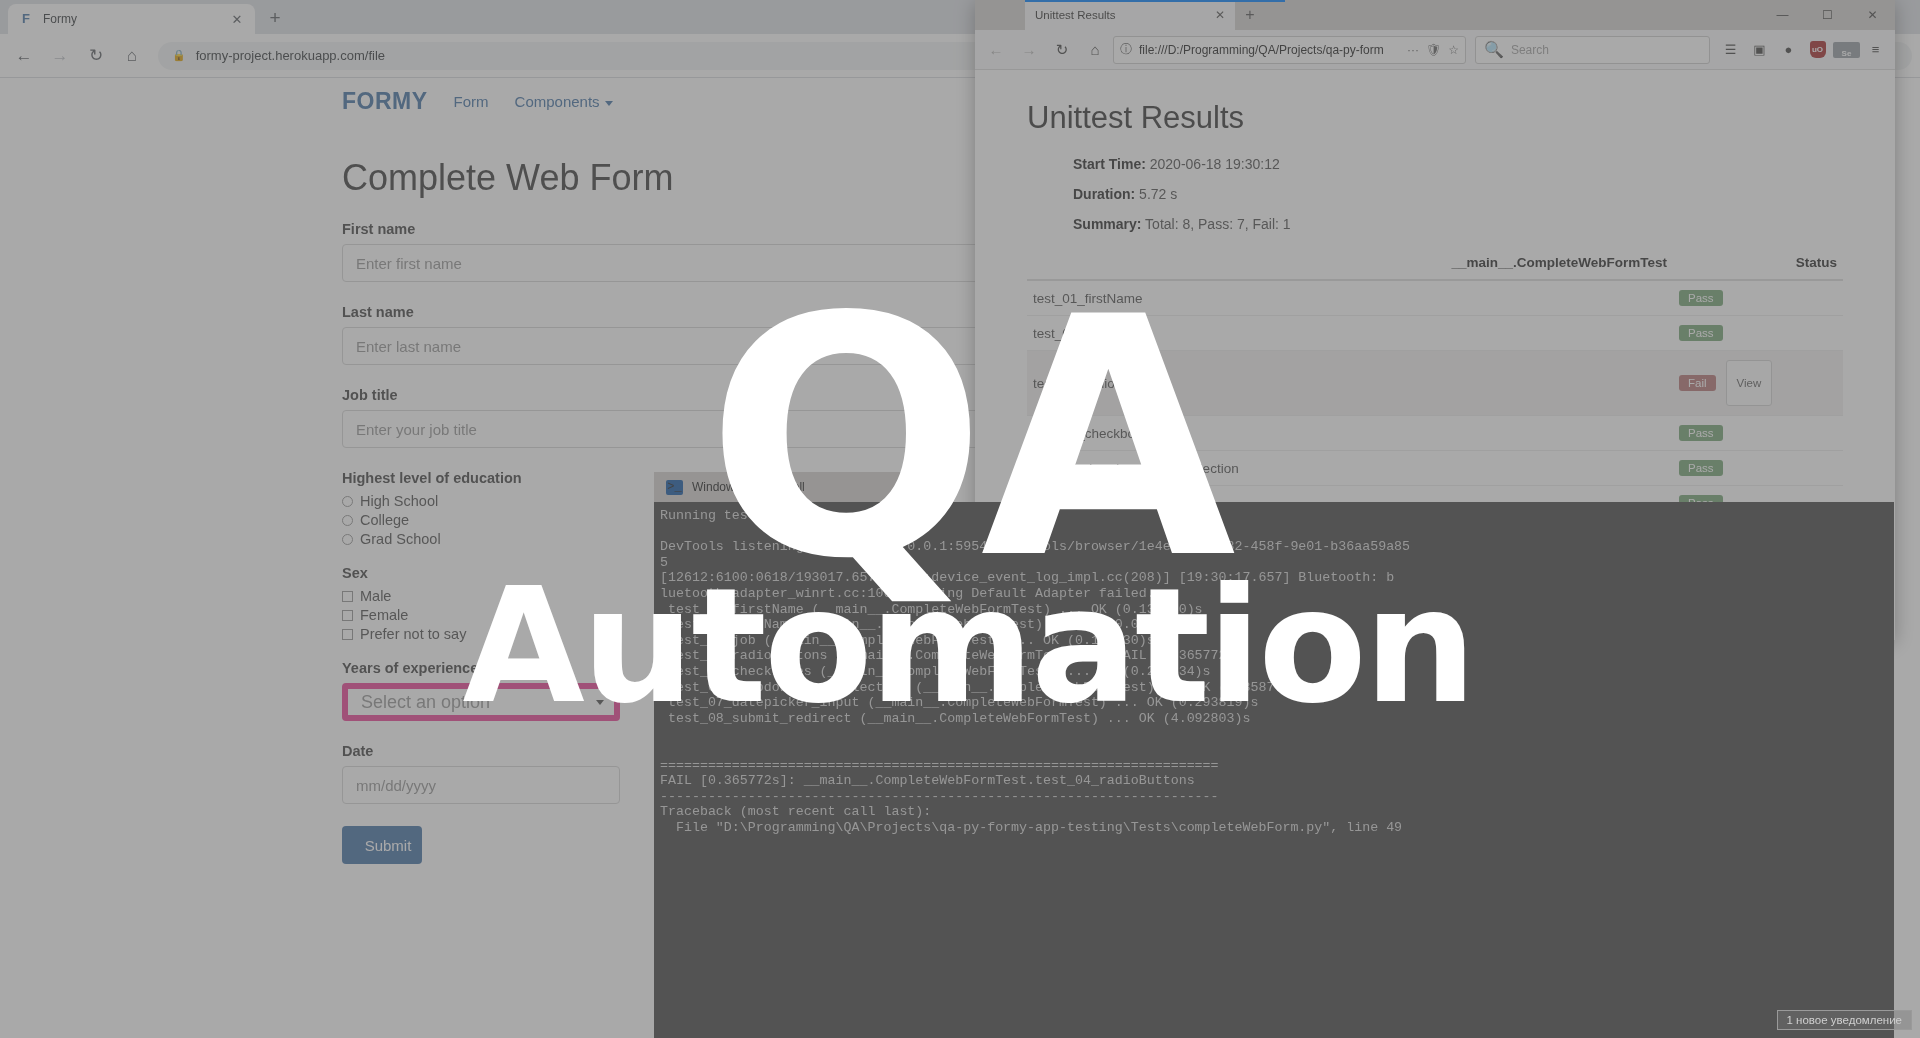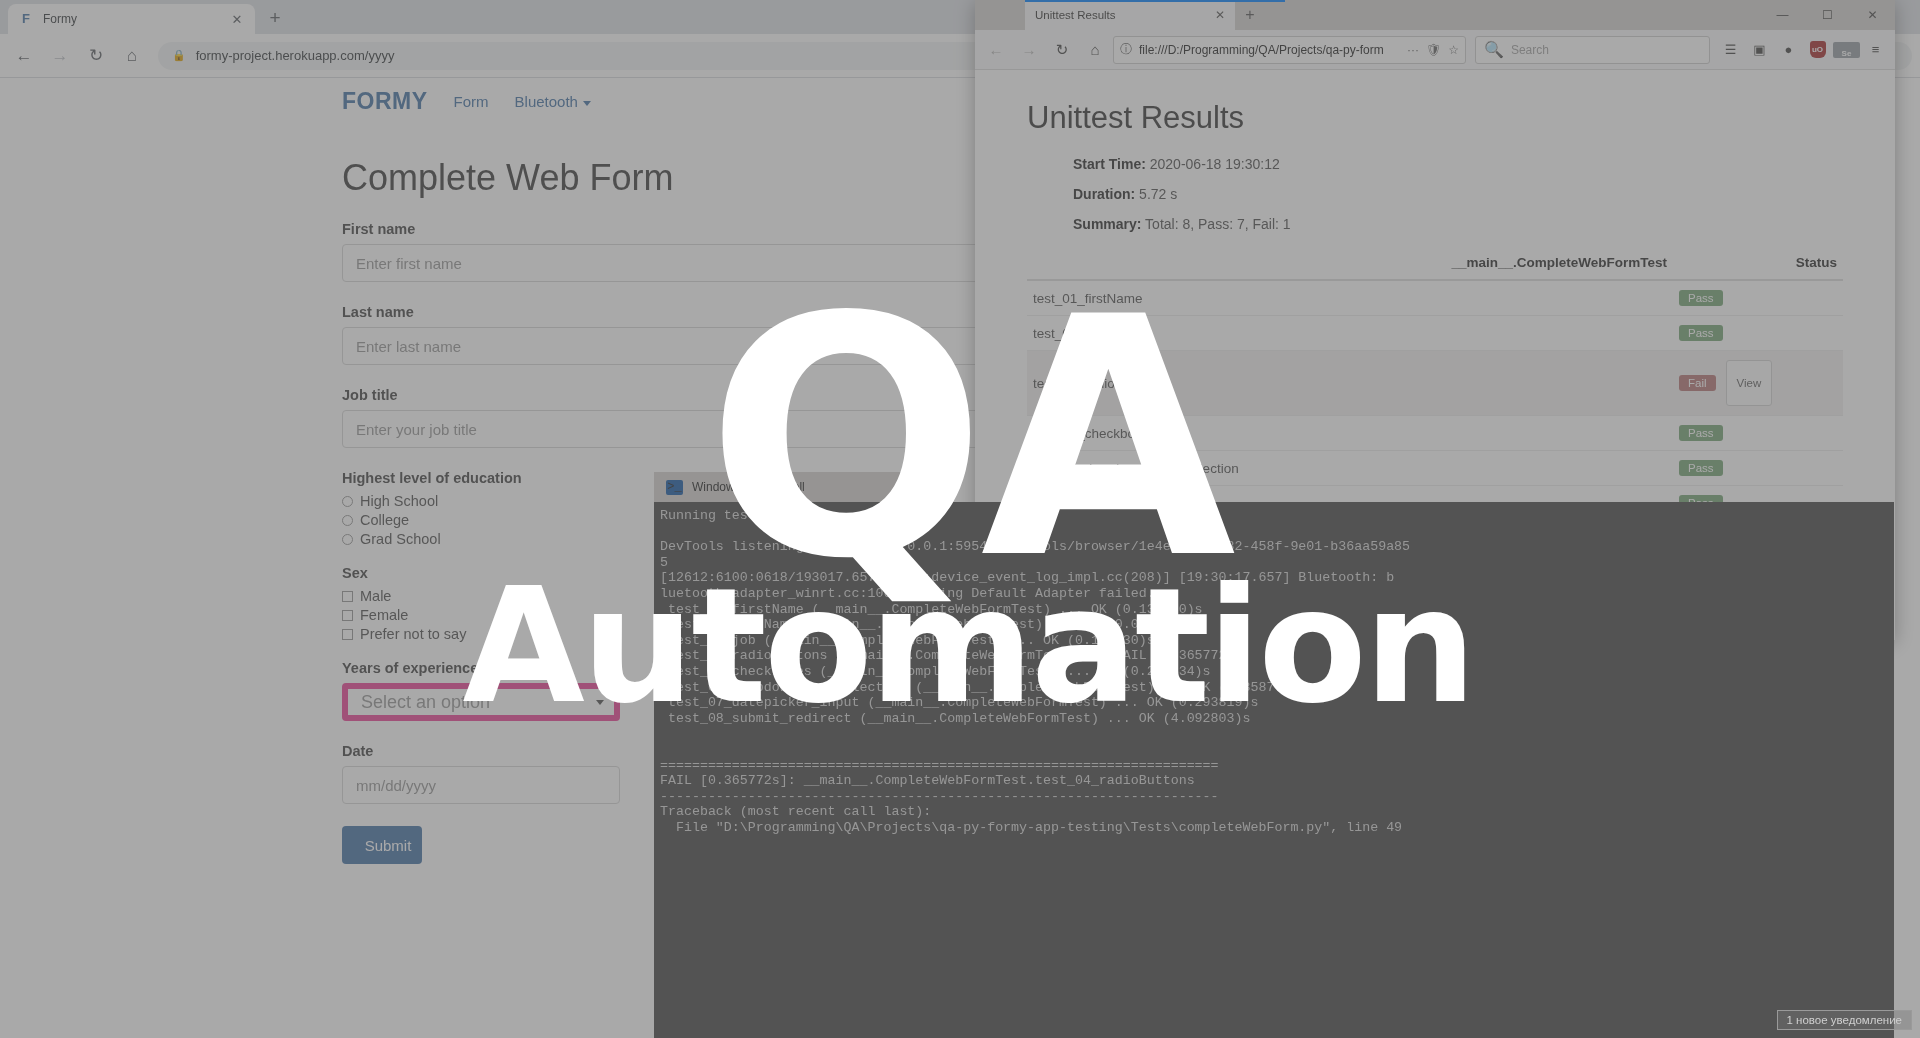--- a/index.html
+++ b/index.html
@@ -141,29 +141,29 @@
       </div>
       <div class="chrome-newtab">+</div>
     </div>
     <div class="chrome-toolbar">
       <div class="cbtn">←</div>
       <div class="cbtn dim">→</div>
       <div class="cbtn">↻</div>
       <div class="cbtn">⌂</div>
       <div class="chrome-omni">
         <span class="lock">🔒</span>
-        <span class="url">formy-project.herokuapp.com/yyyy</span>
+        <span class="url">formy-project.herokuapp.com/file</span>
       </div>
     </div>
 
     <div class="chrome-page">
       <div class="formy-nav">
         <span class="formy-brand">FORMY</span>
         <span class="formy-link">Form</span>
-        <span class="formy-link"><span>Bluetooth</span><i class="formy-caret"></i></span>
+        <span class="formy-link"><span>Components</span><i class="formy-caret"></i></span>
       </div>
 
       <div class="formy-body">
         <div class="formy-h1">Complete Web Form</div>
 
         <div class="flabel">First name</div>
         <div class="finput">Enter first name</div>
 
         <div class="flabel">Last name</div>
         <div class="finput">Enter last name</div>

